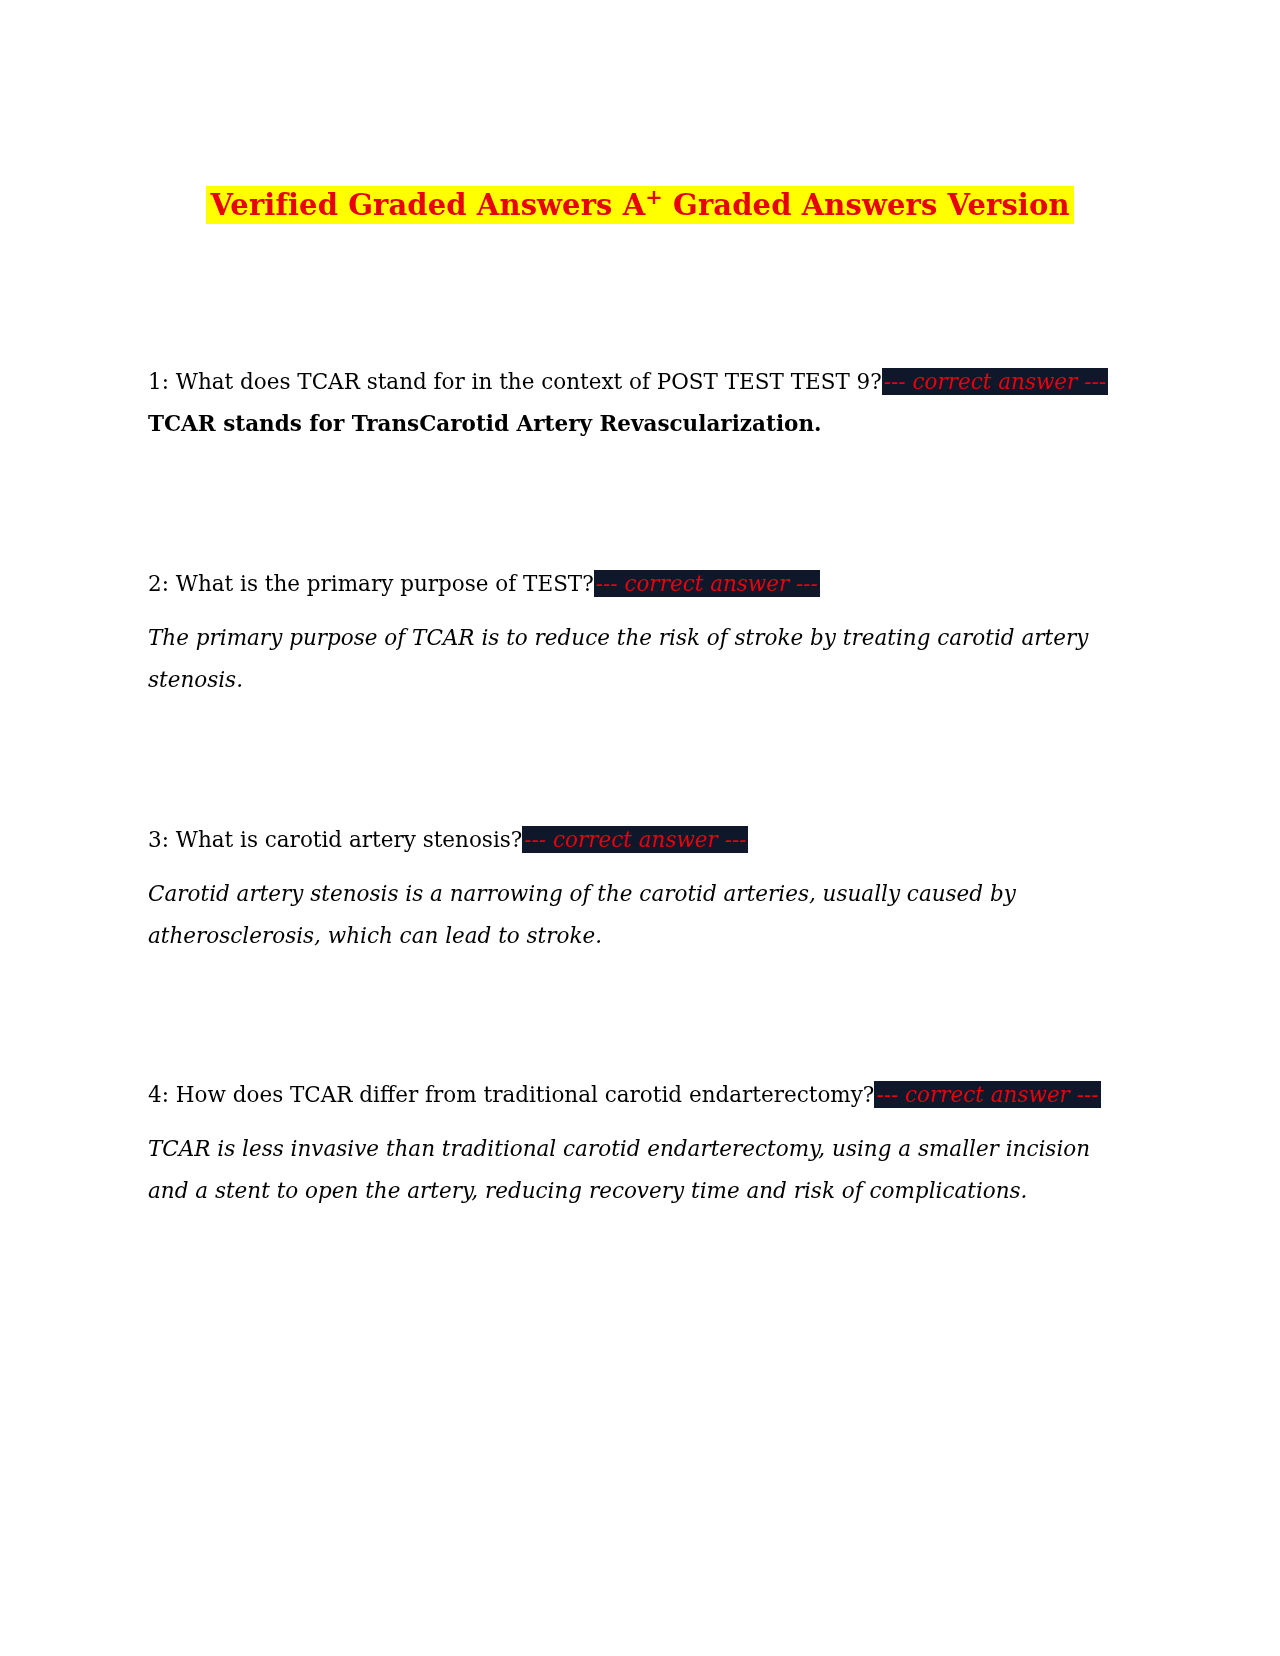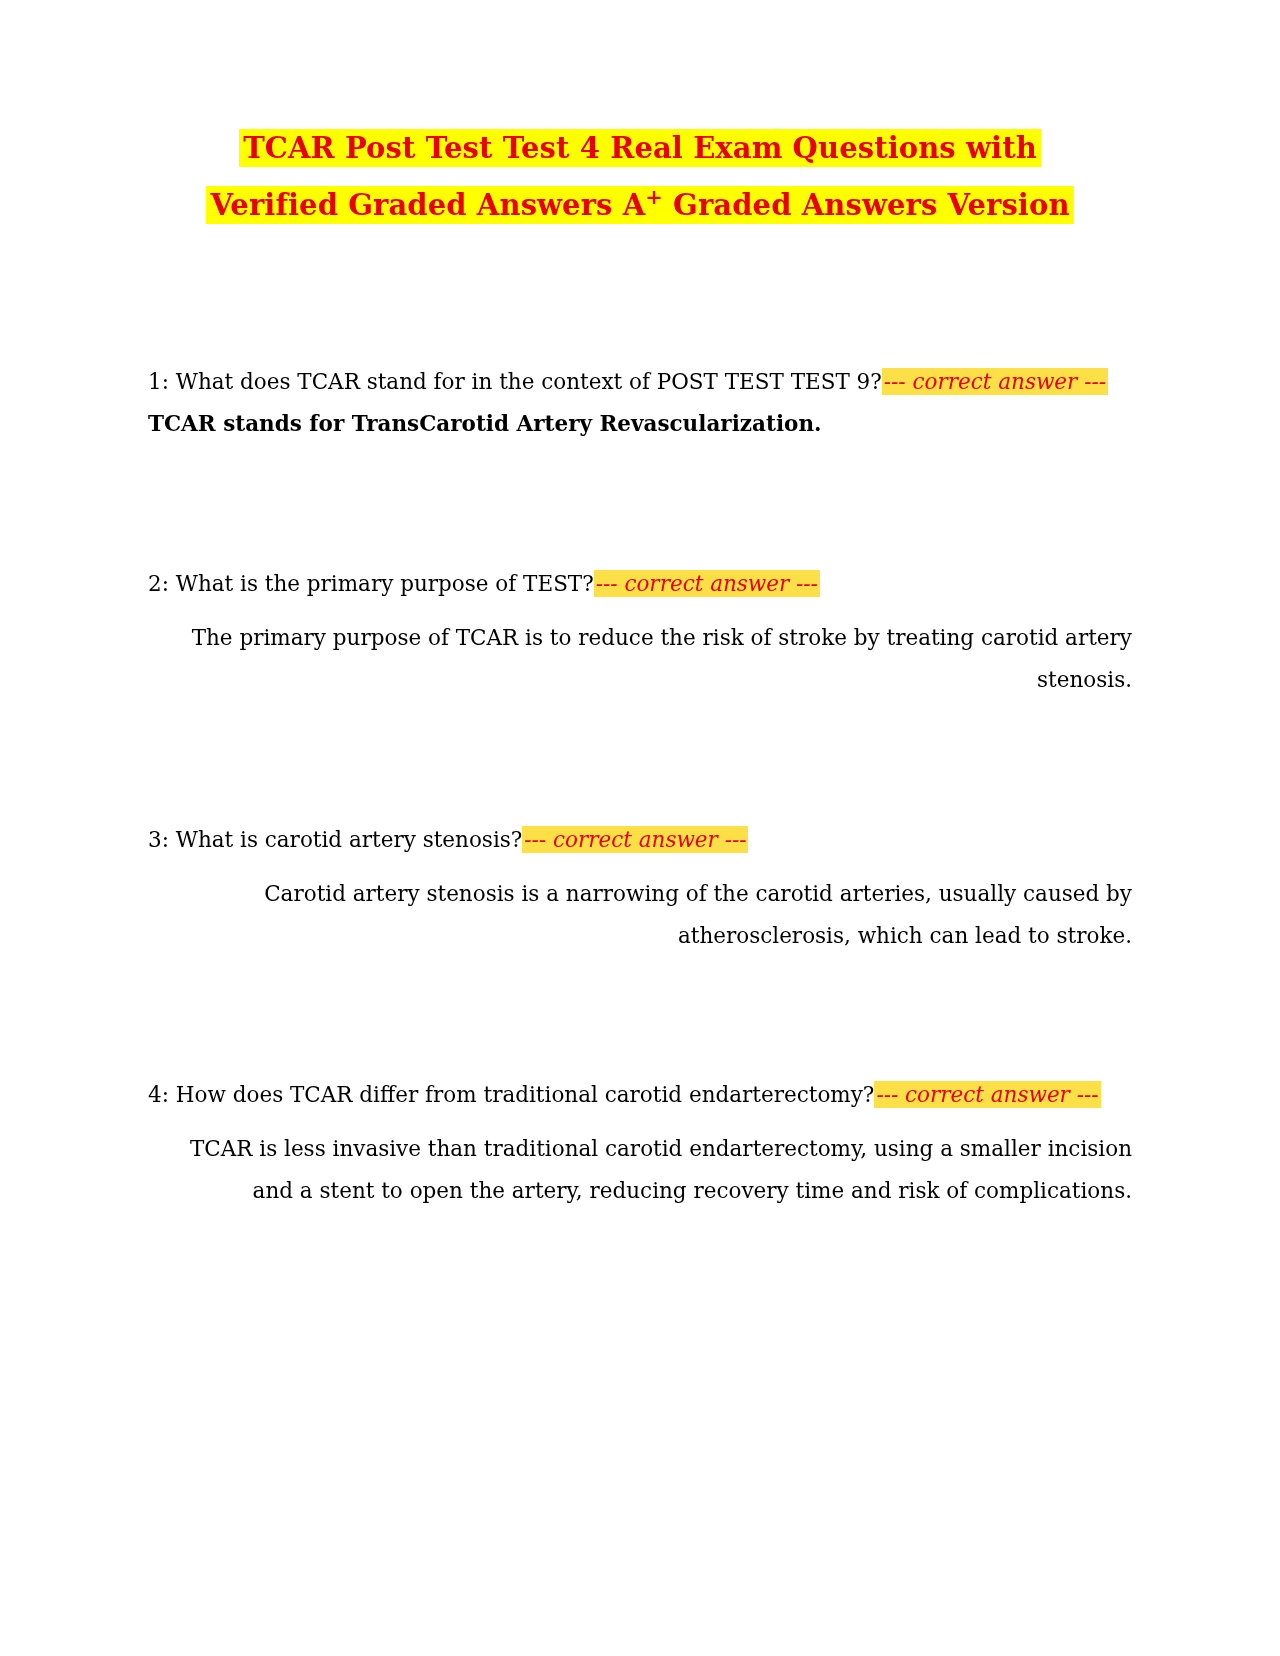--- a/index.html
+++ b/index.html
@@ -50,44 +50,45 @@
   .q-line {
     font-size: 21.5px;
     line-height: 1.95;
     margin: 0;
     text-align: left;
   }
   .a-line {
     font-size: 21.5px;
     line-height: 1.95;
     margin: 12px 0 0 0;
-    text-align: right;
+    text-align: left;
+    font-style: italic;
   }
   .a-inline {
     font-size: 21.5px;
     line-height: 1.95;
     font-weight: bold;
   }
   .marker {
-    background: #fde047;
+    background: #0f172a;
     color: #e8000d;
     font-style: italic;
     padding: 1px 2px;
     box-decoration-break: clone;
     -webkit-box-decoration-break: clone;
   }
   .qtext { color: #000; }
 </style>
 </head>
 <body>
 
 <div class="page">
 
   <h1 class="doc-title">
-    <span class="hl">TCAR Post Test Test 4 Real Exam Questions with</span><br>
+    <br>
     <span class="hl">
       <span>Verified Graded Answers A</span><span class="sup">+</span><span> Graded Answers Version</span>
     </span>
   </h1>
 
   <div class="spacer-after-title"></div>
 
   <div class="qa-block">
     <p class="q-line">
       <span class="qtext">1:</span>

